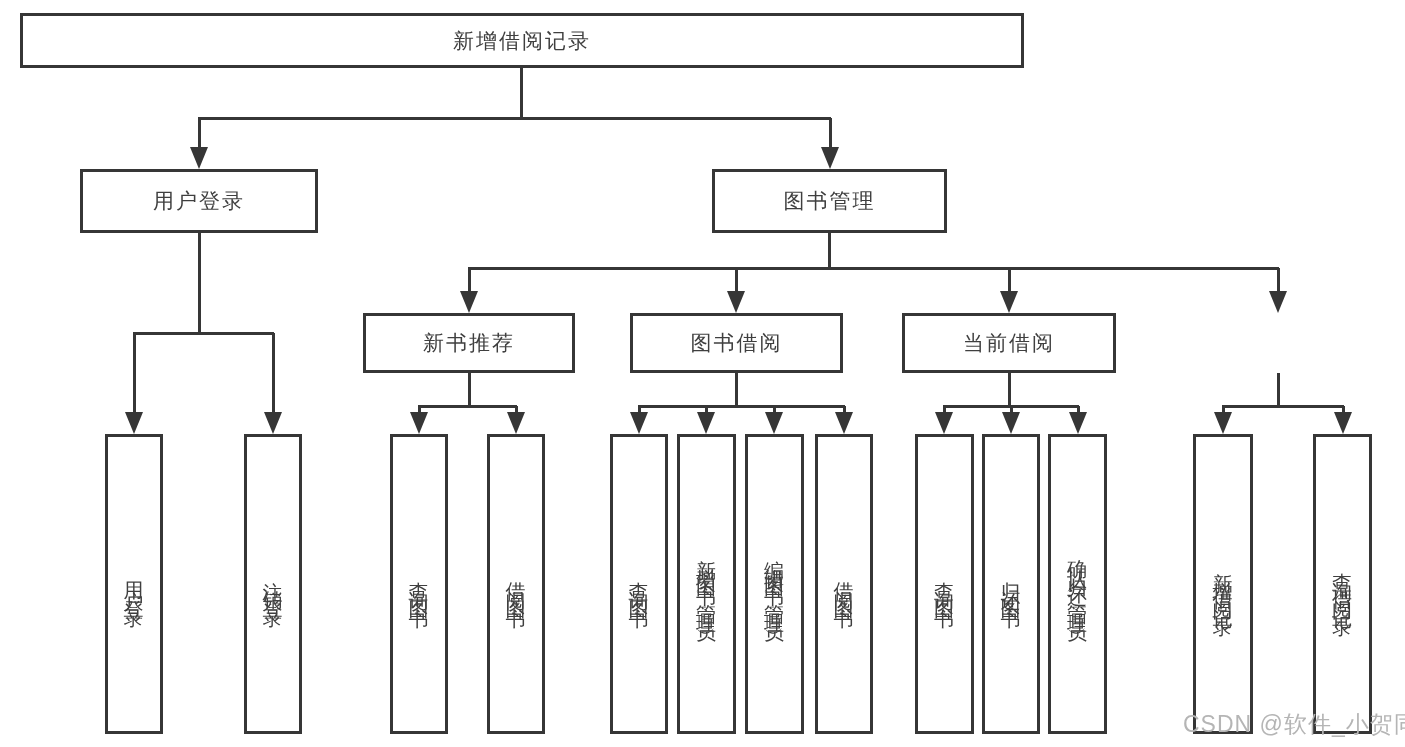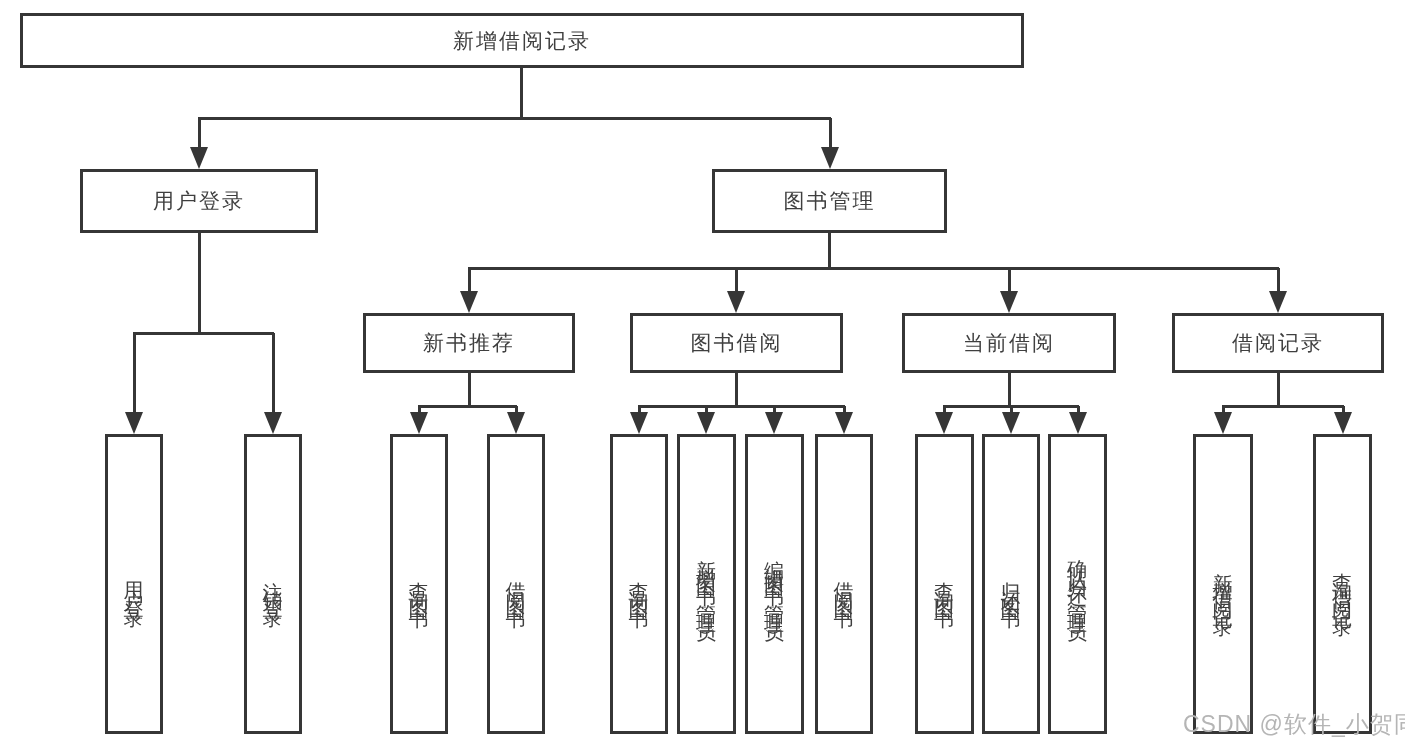--- a/index.html
+++ b/index.html
@@ -73,23 +73,20 @@
   </div>
 
   <div class="node h" style="left:630px;top:313px;width:213px;height:60px">
     <span class="lbl">图书借阅</span>
   </div>
   <div class="node h" style="left:363px;top:313px;width:212px;height:60px">
     <span class="lbl">新书推荐</span>
   </div>
   <div class="node h" style="left:902px;top:313px;width:214px;height:60px">
     <span class="lbl">当前借阅</span>
-  </div>
-  <div class="node h" style="left:1172px;top:313px;width:212px;height:60px">
-    <span class="lbl">借阅记录</span>
   </div>
 
   <div class="node v" style="left:105px;top:434px;width:58px;height:300px">
     <span class="lbl">用户登录</span>
   </div>
   <div class="node v" style="left:244px;top:434px;width:58px;height:300px">
     <span class="lbl">注销登录</span>
   </div>
 
   <div class="node v" style="left:390px;top:434px;width:58px;height:300px">

